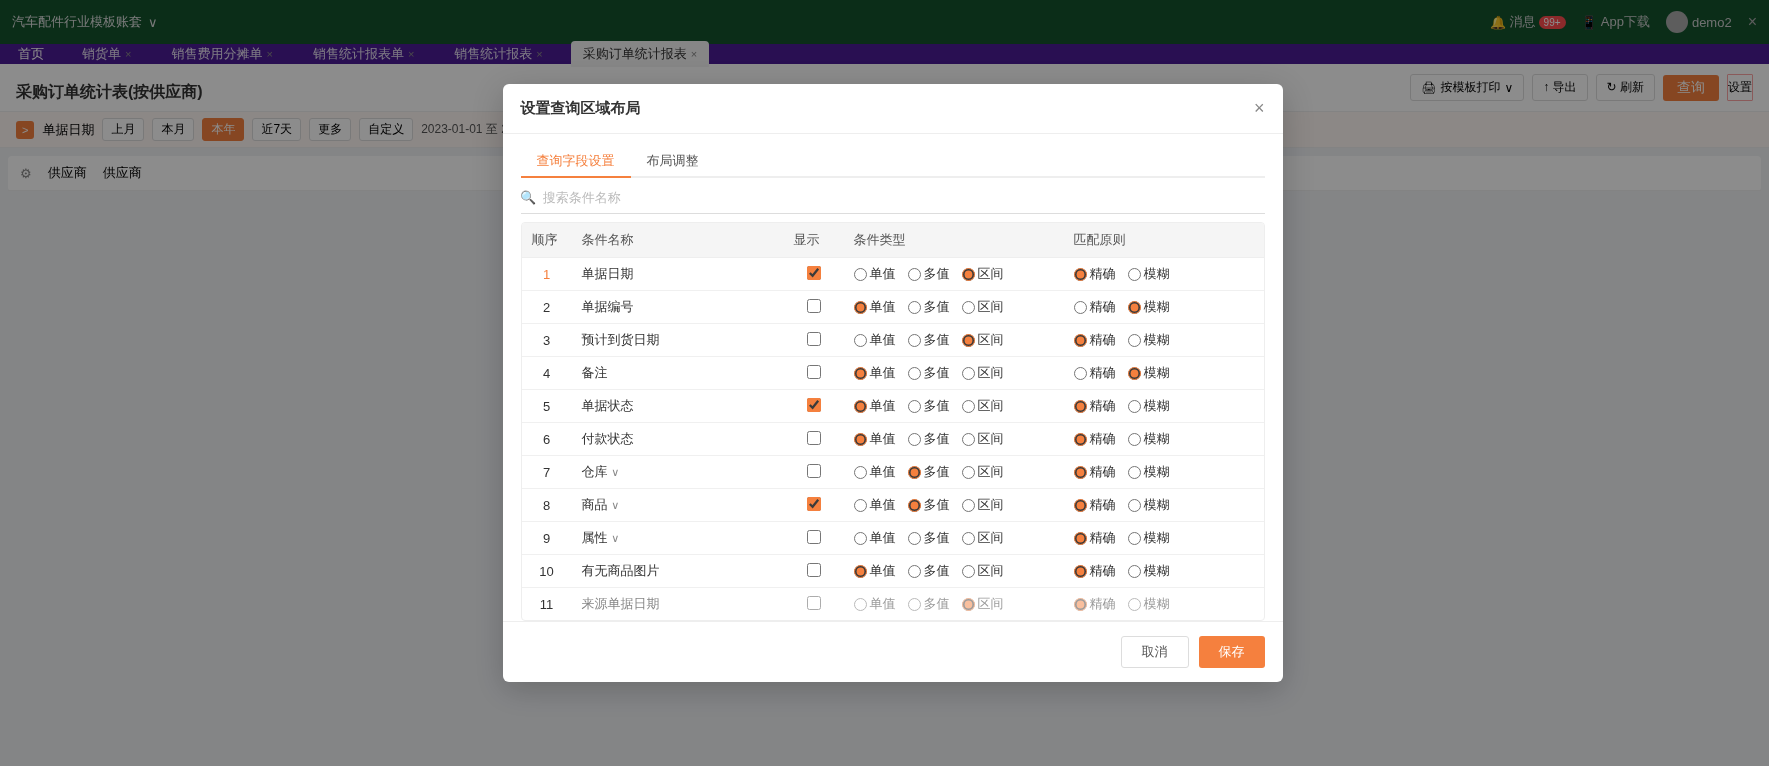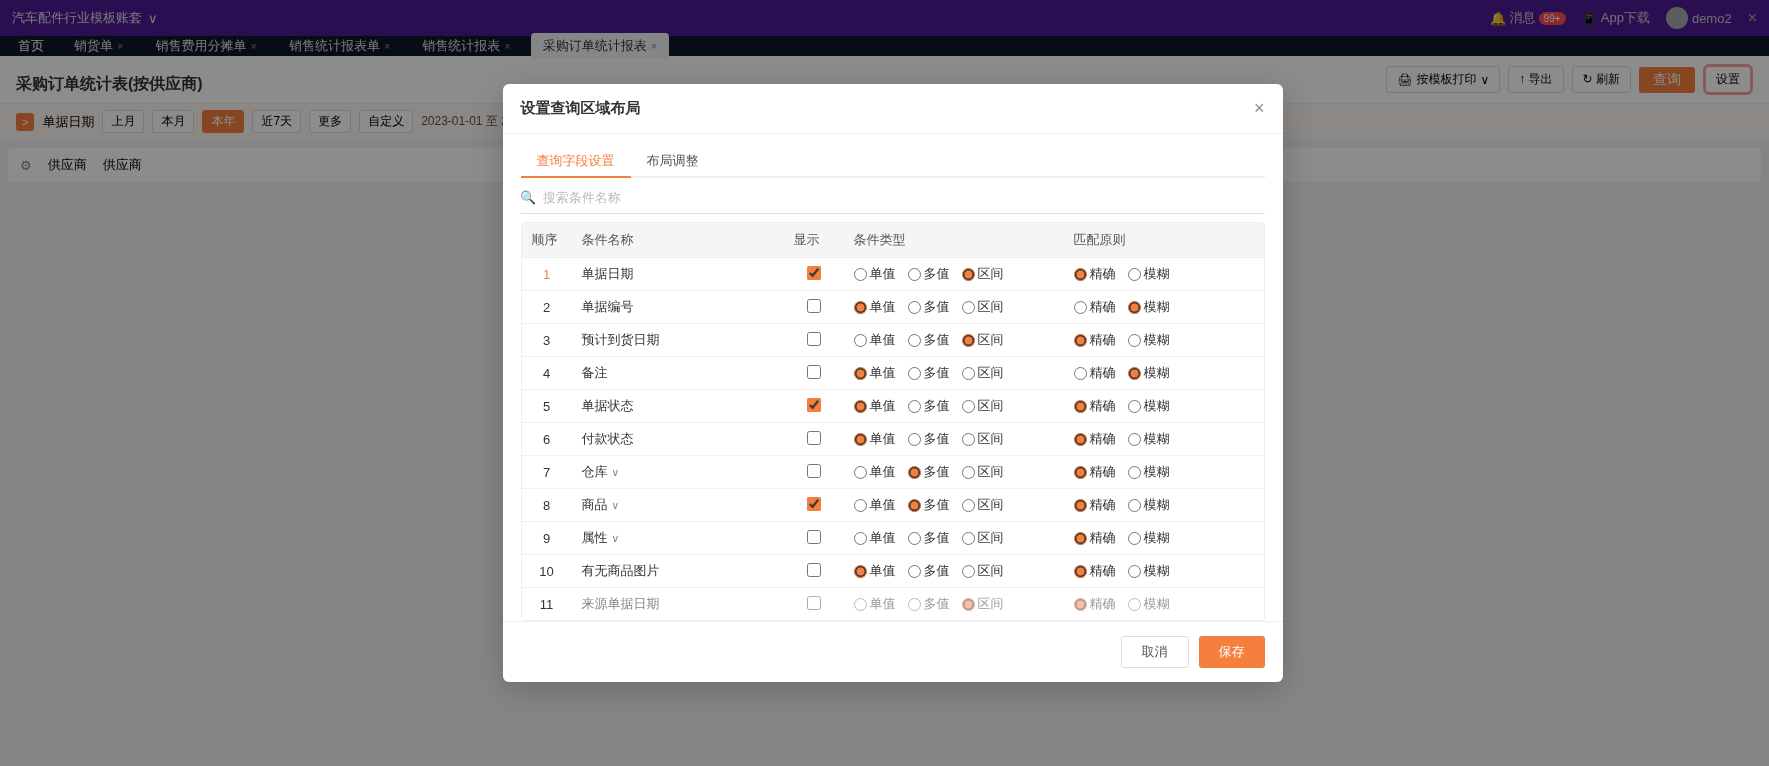--- a/index.html
+++ b/index.html
@@ -1,40 +1,40 @@
 <!DOCTYPE html>
 <html><head>
   <meta charset="utf-8">
   <style>
     * { box-sizing: border-box; margin: 0; padding: 0; }
     body { font-family: 'Microsoft YaHei', Arial, sans-serif; font-size: 13px; background: #f0f2f5; overflow: hidden; }
 
     
     .top-nav {
-      background: #4c1d95;
-      height: 36px;
+      background: #14532d;
+      height: 44px;
       display: flex;
       align-items: center;
       justify-content: space-between;
       padding: 0 12px;
       color: #ccc;
     }
     .top-nav-left { font-size: 13px; color: #ddd; display: flex; align-items: center; gap: 6px; }
     .top-nav-right { display: flex; align-items: center; gap: 16px; font-size: 13px; }
     .nav-badge { background: #ff4d4f; color: white; border-radius: 8px; padding: 1px 5px; font-size: 10px; }
     .close-x { color: #aaa; cursor: pointer; font-size: 16px; }
 
     
     .tab-bar {
-      background: #0f172a;
+      background: #4c1d95;
       height: 20px;
       display: flex;
       align-items: center;
       padding: 0 8px;
-      gap: 8px;
+      gap: 16px;
       color: white;
     }
     .tab-item {
       padding: 4px 12px;
       border-radius: 4px 4px 0 0;
       cursor: pointer;
       font-size: 13px;
       color: rgba(255,255,255,0.85);
       display: flex; align-items: center; gap: 4px;
     }
@@ -50,21 +50,21 @@
       align-items: center;
       justify-content: space-between;
       border-bottom: 1px solid #eee;
     }
     .page-title { font-size: 16px; font-weight: bold; color: #333; margin-top: 10px; }
     .page-actions { display: flex; gap: 8px; align-items: center; }
     .btn-print { background: white; border: 1px solid #ddd; padding: 4px 10px; border-radius: 3px; cursor: pointer; font-size: 12px; display: flex; align-items: center; gap: 4px; }
     .btn-export { background: white; border: 1px solid #ddd; padding: 4px 10px; border-radius: 3px; cursor: pointer; font-size: 12px; }
     .btn-refresh { background: white; border: 1px solid #ddd; padding: 4px 10px; border-radius: 3px; cursor: pointer; font-size: 12px; }
     .btn-query { background: #f5803e; color: white; border: none; padding: 4px 14px; border-radius: 3px; cursor: pointer; font-size: 14px; }
-    .btn-settings { background: white; border: 3px solid #fca5a5; padding: 4px 10px; border-radius: 6px; cursor: pointer; font-size: 12px; }
+    .btn-settings { background: white; border: 1px solid #fca5a5; padding: 4px 0; border-radius: 1px; cursor: pointer; font-size: 12px; }
 
     
     .filter-bar {
       background: #fff8f5;
       padding: 6px 16px;
       display: flex;
       align-items: center;
       gap: 8px;
       border-bottom: 1px solid #eee;
     }

